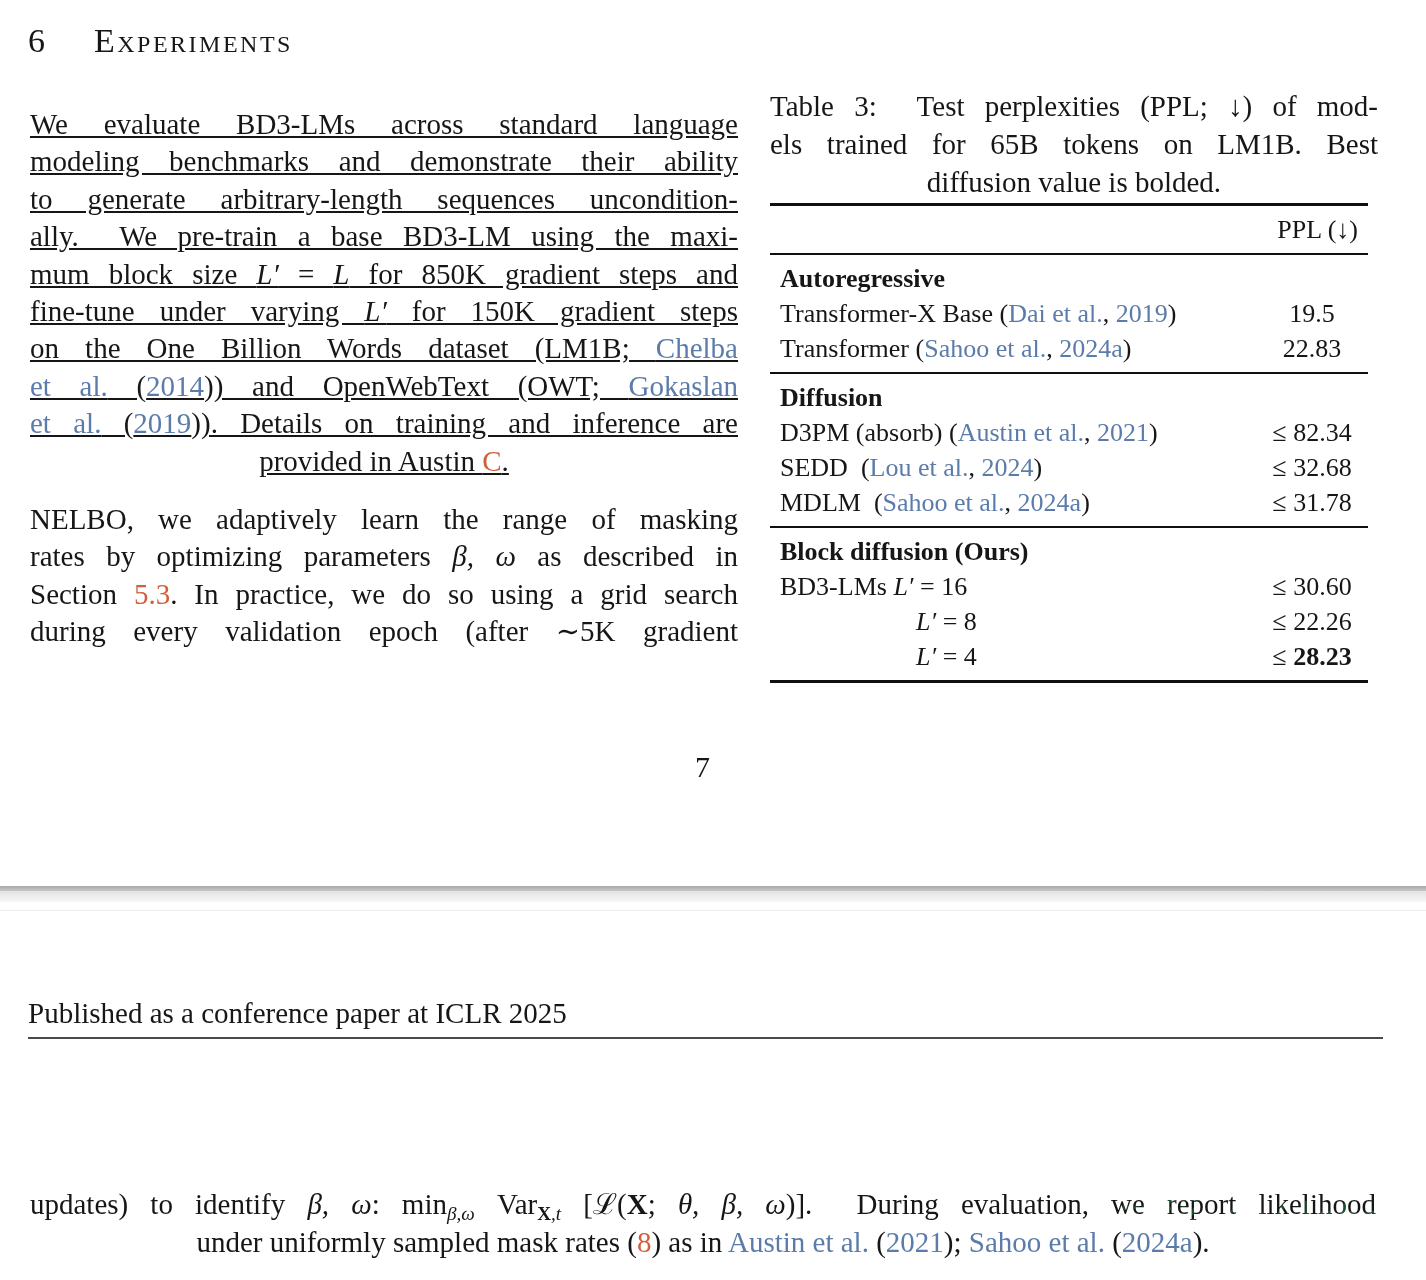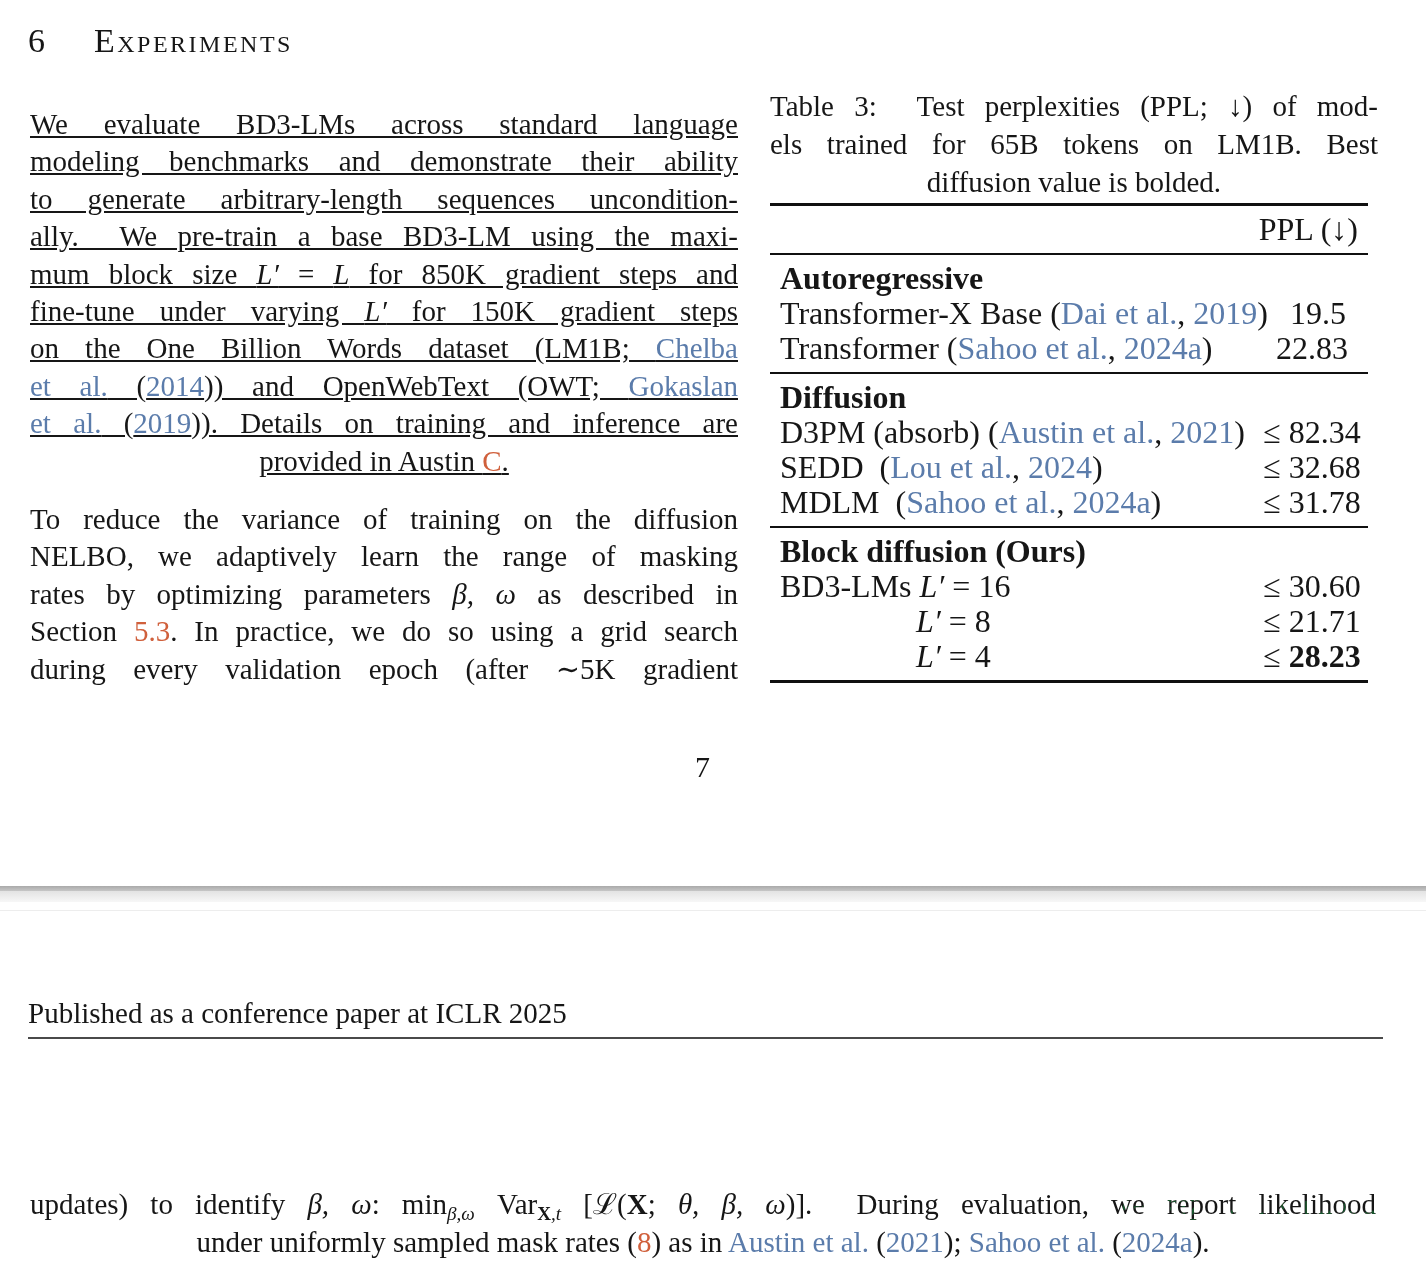--- a/index.html
+++ b/index.html
@@ -36,21 +36,21 @@
   .b{color:var(--blue);}
   .r{color:var(--red);}
   .i{font-style:italic;}
   .bd{font-weight:bold;}
   .s,.si,.sb{font-size:66%;position:relative;top:0.3em;line-height:0;}
   .si{font-style:italic;}
   .sb{font-weight:bold;}
 
   
   #caption{left:770px;top:87px;width:608px;line-height:38px;}
-  #tbl{left:770px;top:203px;width:598px;border-top:3px solid #101010;font-size:32px;}
+  #tbl{left:770px;top:203px;width:598px;border-top:3px solid #101010;font-size:26px;}
   .tbl-head{height:47px;line-height:47px;border-bottom:2px solid #101010;text-align:right;padding-right:10px;}
   .sect{padding:6px 0;border-bottom:2px solid #101010;}
   .sect.last{border-bottom:3px solid #101010;}
   .sname{height:35px;line-height:35px;font-weight:bold;padding-left:10px;}
   .trow{display:flex;height:35px;line-height:35px;justify-content:flex-end;}
   .tlabel{flex:1;padding-left:10px;white-space:nowrap;}
   .trow.indent .tlabel{padding-left:146px;}
   .tval{width:112px;text-align:center;white-space:nowrap;}
 
   
@@ -91,21 +91,20 @@
     <div class="tline"><span>to generate arbitrary-length sequences uncondition-</span></div>
     <div class="tline"><span>ally.&nbsp; We pre-train a base BD3-LM using the maxi-</span></div>
     <div class="tline"><span>mum block size </span><span class="i">L′</span><span> = </span><span class="i">L</span><span> for 850K gradient steps and</span></div>
     <div class="tline"><span>fine-tune under varying </span><span class="i">L′</span><span> for 150K gradient steps</span></div>
     <div class="tline"><span>on the One Billion Words dataset (LM1B; </span><span class="b">Chelba</span></div>
     <div class="tline"><span class="b">et al.</span><span> (</span><span class="b">2014</span><span>)) and OpenWebText (OWT; </span><span class="b">Gokaslan</span></div>
     <div class="tline"><span class="b">et al.</span><span> (</span><span class="b">2019</span><span>)). Details on training and inference are</span></div>
     <div class="tline"><span>provided in Austin </span><span class="r">C</span><span>.</span></div>
   </div>
 <div class="abs para jall" id="para2">
-    <div class="tline"><span>To reduce the variance of training on the diffusion</span></div>
     <div class="tline"><span>NELBO, we adaptively learn the range of masking</span></div>
     <div class="tline"><span>rates by optimizing parameters </span><span class="i">β, ω</span><span> as described in</span></div>
     <div class="tline"><span>Section </span><span class="r">5.3</span><span>. In practice, we do so using a grid search</span></div>
     <div class="tline"><span>during every validation epoch (after ∼5K gradient</span></div>
   </div>
 
 <div class="abs para" id="caption">
     <div class="tline"><span>Table 3:&nbsp; Test perplexities (PPL; ↓) of mod-</span></div>
     <div class="tline"><span>els trained for 65B tokens on LM1B. Best</span></div>
     <div class="tline"><span>diffusion value is bolded.</span></div>
@@ -141,21 +140,21 @@
         </div>
       </div>
       <div class="sect last">
         <div class="sname">Block diffusion (Ours)</div>
         <div class="trow">
           <div class="tlabel"><span>BD3-LMs </span><span class="i">L′</span><span> = 16</span></div>
           <div class="tval"><span>≤ 30.60</span></div>
         </div>
         <div class="trow indent">
           <div class="tlabel"><span class="i">L′</span><span> = 8</span></div>
-          <div class="tval"><span>≤ 21.71</span></div>
+          <div class="tval"><span>≤ 22.26</span></div>
         </div>
         <div class="trow indent">
           <div class="tlabel"><span class="i">L′</span><span> = 4</span></div>
           <div class="tval"><span>≤ </span><span class="bd">28.23</span></div>
         </div>
       </div>
     </div>
 </div>
 
 <div class="abs" id="pagenum">7</div>

